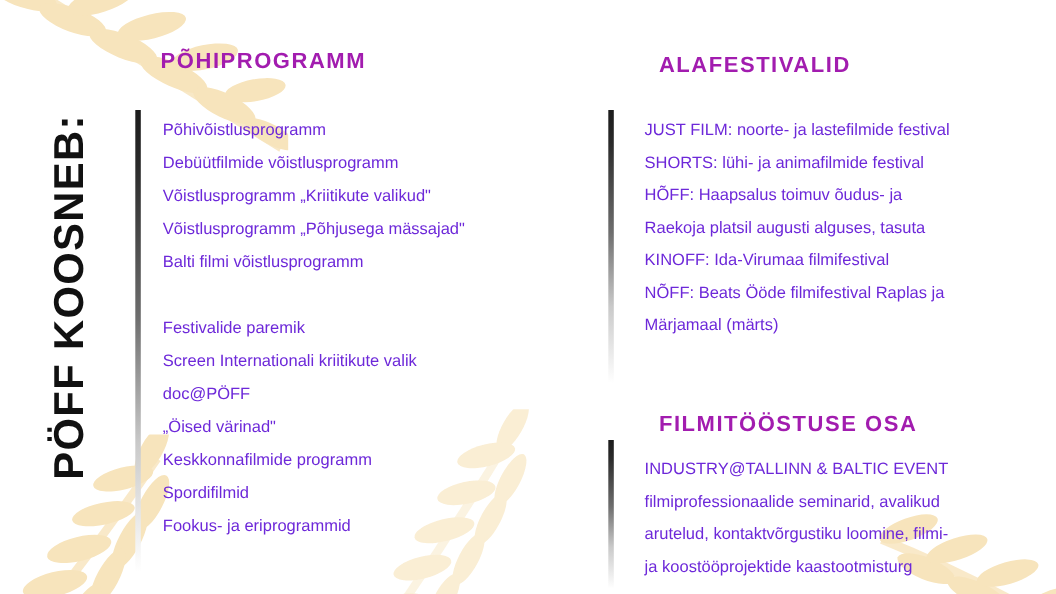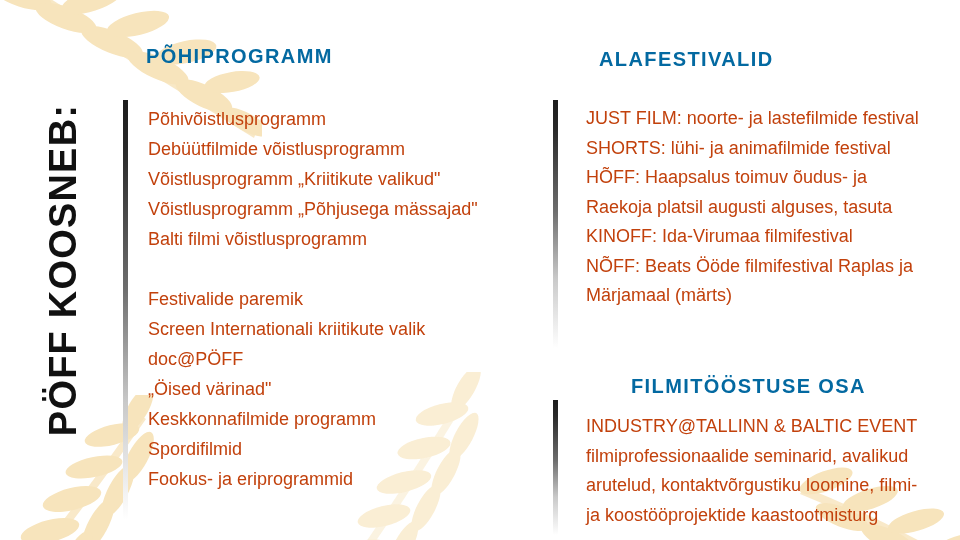--- a/index.html
+++ b/index.html
@@ -53,32 +53,32 @@
   #bar-left  { left:123px; top:100px; height:420px; }
   #bar-right { left:553px; top:100px; height:248px; }
   #bar-ind   { left:553px; top:400px; height:135px; }
 
   
   .heading {
     position:absolute;
     font-size:20px;
     font-weight:bold;
     letter-spacing:1.4px;
-    color:#0369a1;
+    color:#a21caf;
     white-space:nowrap;
   }
   #h-pohiprogramm   { left:146px; top:45px; }
   #h-alafestivalid  { left:599px; top:48px; }
-  #h-filmitoostuse  { left:599px; top:375px;margin-left:32px; }
+  #h-filmitoostuse  { left:599px; top:375px; }
 
   
   .col { position:absolute; }
   .line {
-    font-size:18px;
-    color:#c2410c;
+    font-size:15px;
+    color:#6d28d9;
     line-height:30px;
     white-space:nowrap;
   }
   .spacer { height:30px; }
 
   #col-left     { left:148px; top:104px; width:380px; }
   #col-right    { left:586px; top:104px; width:330px; }
   #col-industry { left:586px; top:412px; width:340px; }
   #col-right .line, #col-industry .line { line-height:29.5px; }
 </style>

